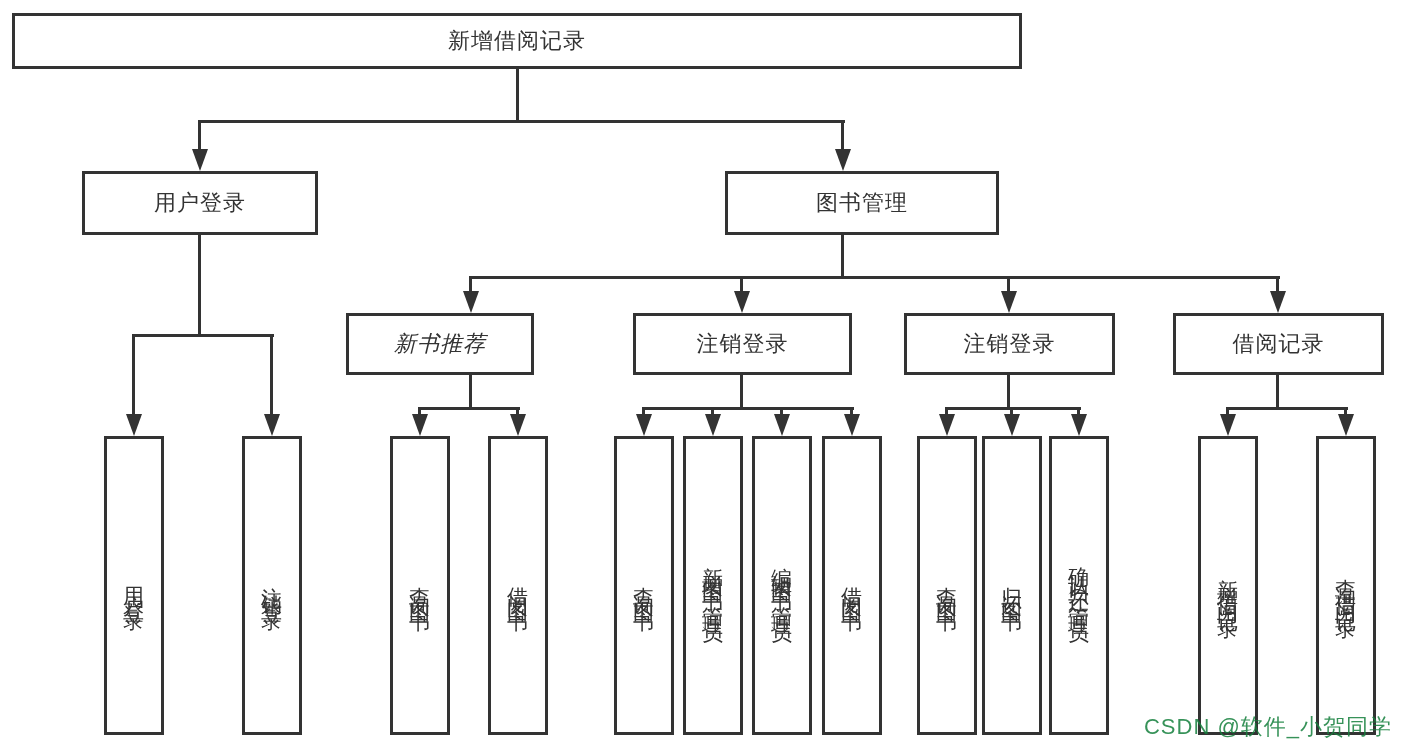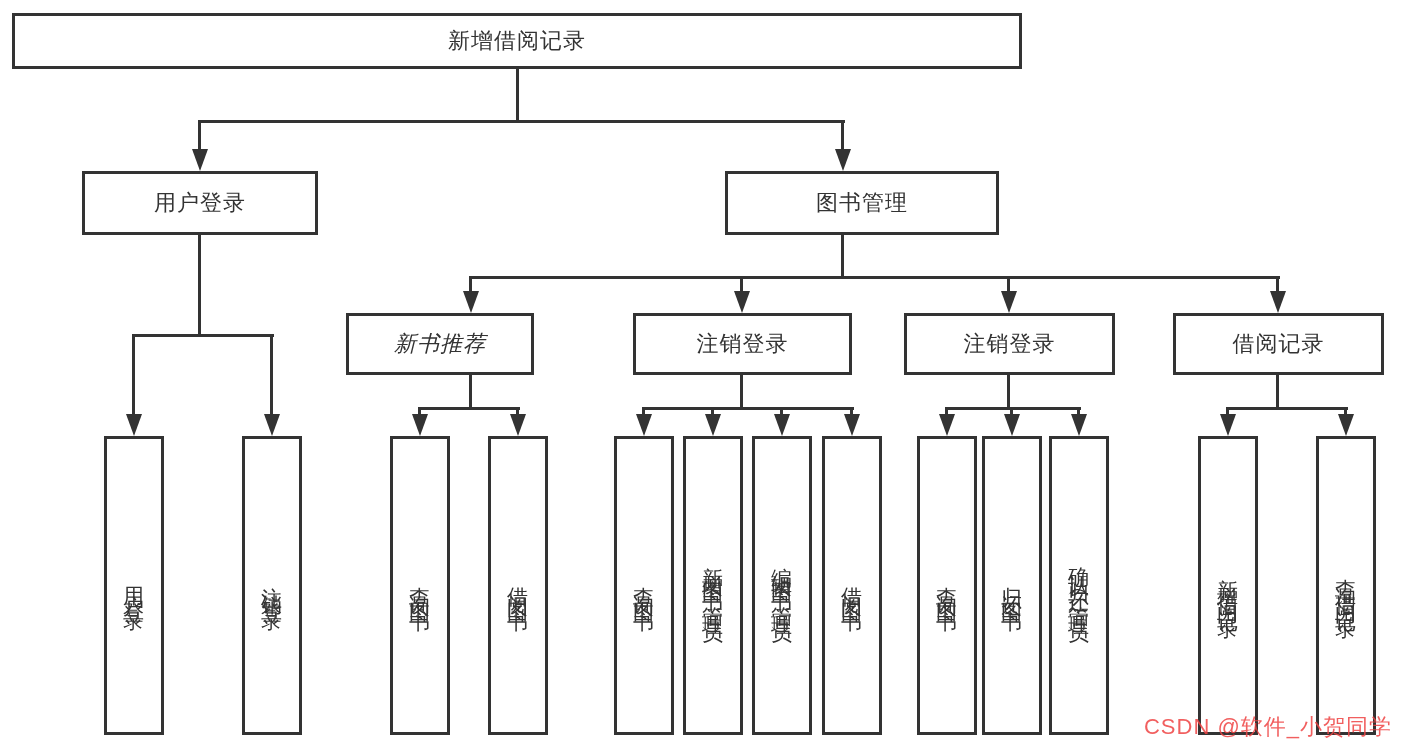--- a/index.html
+++ b/index.html
@@ -47,21 +47,21 @@
     height: 0;
     border-left: 8px solid transparent;
     border-right: 8px solid transparent;
     border-top: 22px solid #333333;
   }
   .watermark {
     position: absolute;
     right: 13px;
     bottom: 5px;
     font-size: 22px;
-    color: #ef4444;
+    color: #15803d;
     opacity: 0.85;
     letter-spacing: 1px;
     z-index: 5;
   }
 </style>
 </head>
 <body>
 
 <div id="canvas">
 

